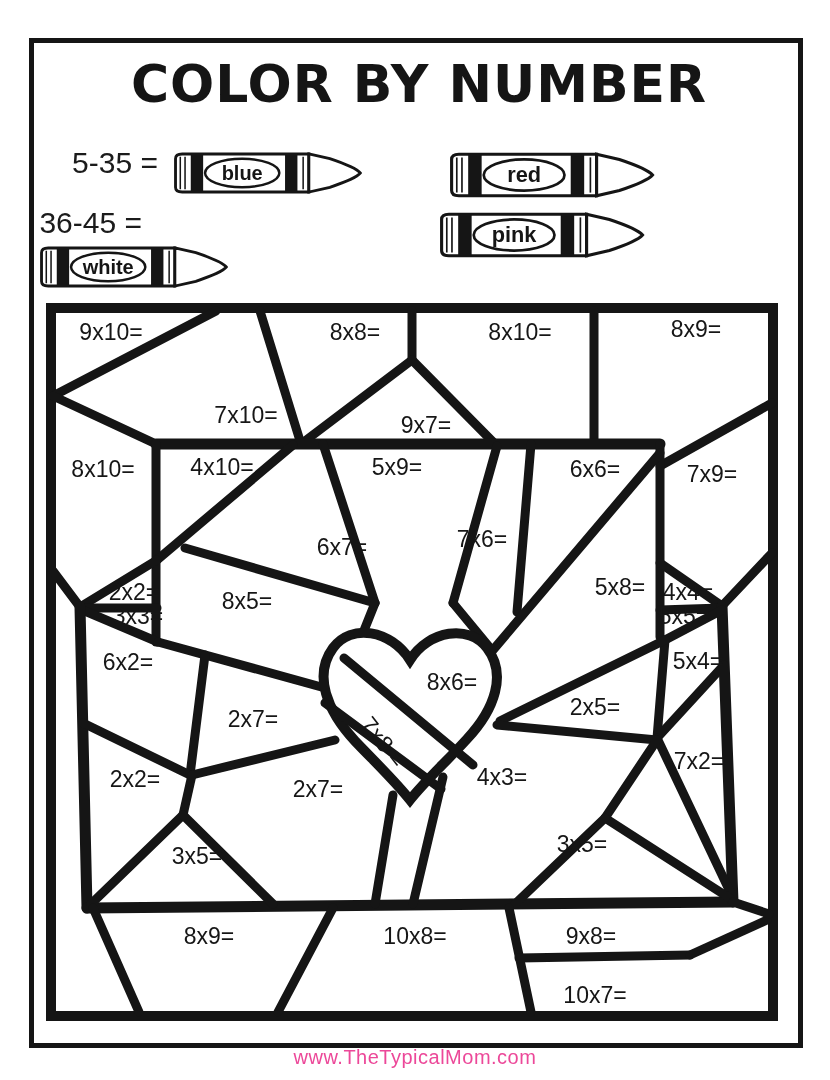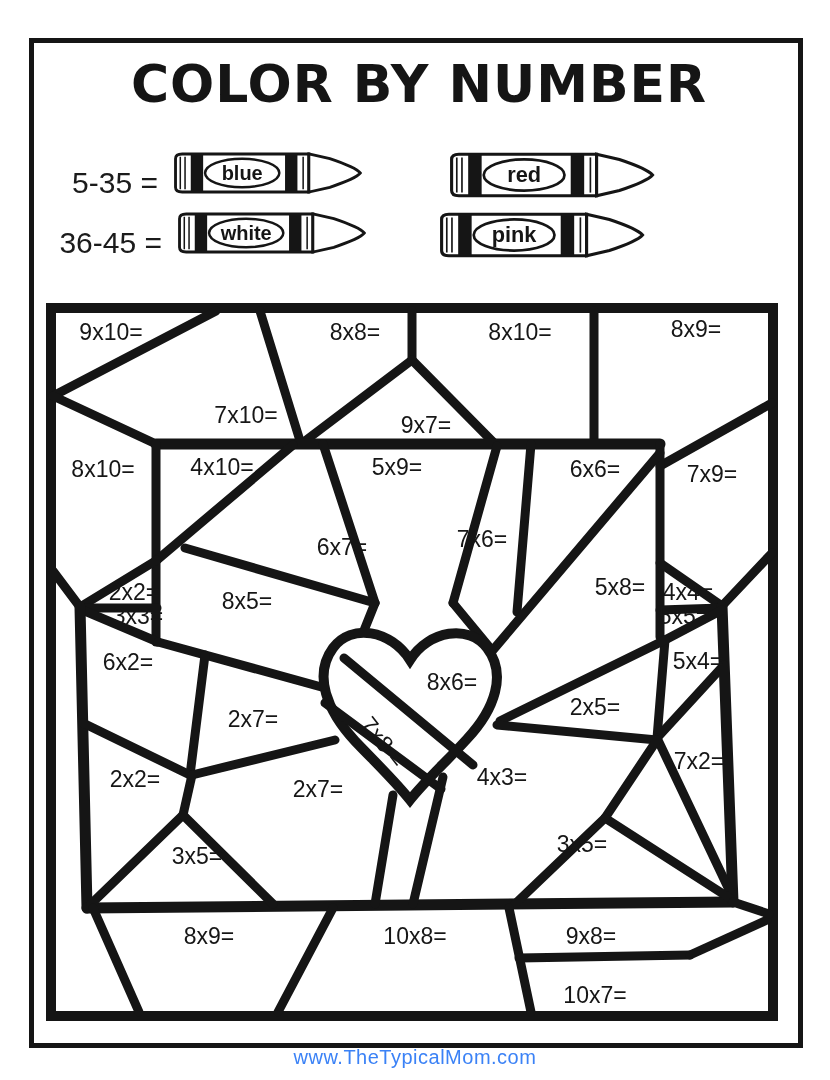--- a/index.html
+++ b/index.html
@@ -1,34 +1,34 @@
 <!DOCTYPE html>
 <html><head>
 <meta charset="utf-8">
 <style>
   html,body{margin:0;padding:0;background:#ffffff;}
   body{width:830px;height:1080px;position:relative;font-family:"Liberation Sans",sans-serif;color:#151515;overflow:hidden;}
   .page-border{position:absolute;left:29px;top:38px;width:764px;height:1000px;border:5px solid #151515;}
   .title{position:absolute;left:4px;top:54px;width:830px;text-align:center;
          font-family:"DejaVu Sans",sans-serif;font-weight:700;font-size:52px;letter-spacing:1px;color:#151515;}
-  .legend-row{position:absolute;display:flex;align-items:flex-end;}
+  .legend-row{position:absolute;display:flex;align-items:flex-start;}
   .legend-range{font-size:30px;color:#1b1b1b;white-space:nowrap;text-align:right;}
   .legend-row svg{display:block;margin-left:8px;}
   .crayon-outline{fill:#ffffff;stroke:#151515;stroke-width:3;}
   .crayon-band{fill:#151515;stroke:none;}
   .crayon-thin{fill:none;stroke:#151515;stroke-width:1.6;}
   .crayon-oval{fill:#ffffff;stroke:#151515;stroke-width:2.6;}
   .crayon-word{font-size:21px;font-weight:bold;fill:#151515;text-anchor:middle;}
   .puzzle{position:absolute;left:45px;top:303px;}
   .puzzle line,.puzzle path.seg{stroke:#151515;stroke-width:9;stroke-linecap:round;fill:none;}
   .puzzle .thick{stroke-width:11;}
   .puzzle .frame{fill:none;stroke:#151515;stroke-width:10;}
   .puzzle text{font-size:23px;fill:#161616;text-anchor:middle;font-family:"Liberation Sans",sans-serif;}
   .heart{fill:#ffffff;stroke:#151515;stroke-width:10;}
-  .footer{position:absolute;left:0;top:1046px;width:830px;text-align:center;font-size:20px;color:#3b82f6;letter-spacing:0.5px;}
+  .footer{position:absolute;left:0;top:1046px;width:830px;text-align:center;font-size:20px;color:#ec4899;letter-spacing:0.5px;}
 </style>
 </head>
 <body>
 
 <div class="page-border"></div>
 
 <div class="title">COLOR BY NUMBER</div>
 
 <div class="legend-row" style="left:48px;top:146px;">
   <div class="legend-range" style="width:110px;">5-35 =</div>
@@ -37,21 +37,21 @@
     <path class="crayon-thin" d="M15,11 L15,45 M20,11 L20,45"></path>
     <rect class="crayon-band" x="26" y="8" width="13" height="40"></rect>
     <rect class="crayon-band" x="125" y="8" width="13" height="40"></rect>
     <path class="crayon-thin" d="M144,11 L144,45"></path>
     <path class="crayon-outline" d="M150,8 L172,13 Q199,22 204,28 Q199,34 172,43 L150,48 Z"></path>
     <ellipse class="crayon-oval" cx="80" cy="28" rx="39" ry="15"></ellipse>
     <text class="crayon-word" x="80" y="35">blue</text>
   </svg>
 </div>
 
-<div class="legend-row" style="left:44px;top:206px;">
+<div class="legend-row" style="left:24px;top:206px;flex-direction:column;">
   <div class="legend-range" style="width:118px;">36-45 =</div>
   <svg width="200" height="54" viewBox="0 0 210 56">
     <path class="crayon-outline" d="M10,13 Q10,8 17,8 L150,8 L150,48 L17,48 Q10,48 10,43 Z"></path>
     <path class="crayon-thin" d="M15,11 L15,45 M20,11 L20,45"></path>
     <rect class="crayon-band" x="26" y="8" width="13" height="40"></rect>
     <rect class="crayon-band" x="125" y="8" width="13" height="40"></rect>
     <path class="crayon-thin" d="M144,11 L144,45"></path>
     <path class="crayon-outline" d="M150,8 L172,13 Q199,22 204,28 Q199,34 172,43 L150,48 Z"></path>
     <ellipse class="crayon-oval" cx="80" cy="28" rx="39" ry="15"></ellipse>
     <text class="crayon-word" x="80" y="35">white</text>

